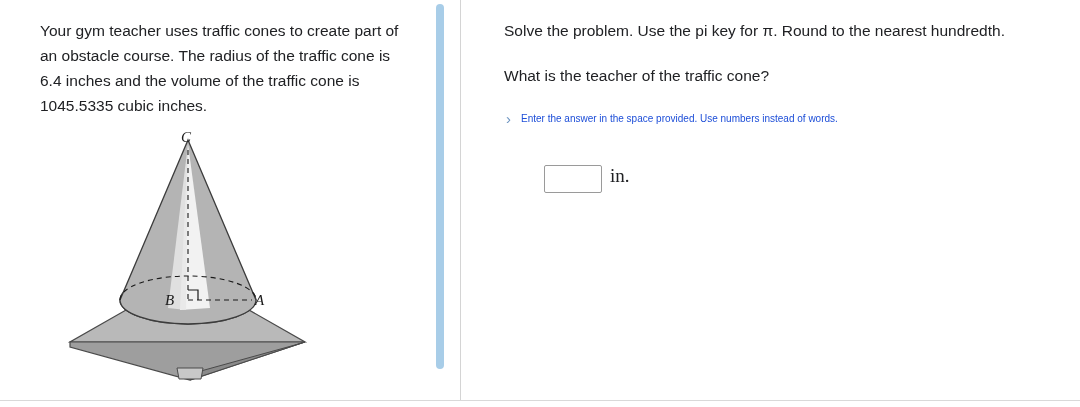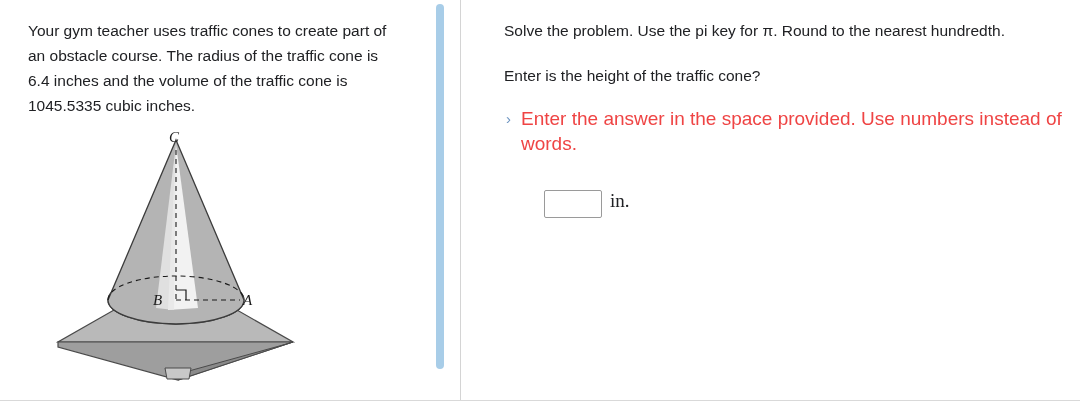--- a/index.html
+++ b/index.html
@@ -18,21 +18,21 @@
     background: #ffffff;
     overflow: hidden;
   }
   
   .left-panel {
     position: absolute;
     left: 0;
     top: 0;
     width: 460px;
     height: 400px;
-    padding: 18px 30px 0 28px;
+    padding: 18px 30px 0 40px;
   }
   .stem-text {
     font-size: 15.5px;
     line-height: 25px;
     color: #202124;
     margin: 0;
     max-width: 375px;
   }
   .figure-wrap {
     margin-top: 14px;
@@ -97,23 +97,23 @@
     margin-bottom: 34px;
   }
   .chev {
     color: #6b93c0;
     font-size: 15px;
     line-height: 25px;
     flex: none;
     padding-left: 2px;
   }
   .hint-text {
-    font-size: 19px;
-    line-height: 25px;
-    color: #ef4444;
+    font-size: 10px;
+    line-height: 25px;
+    color: #1d4ed8;
   }
   .answer-row {
     display: flex;
     align-items: flex-start;
     gap: 8px;
     margin-left: 40px;
   }
   .answer-input {
     width: 58px;
     height: 28px;
@@ -181,21 +181,21 @@
     </div>
   </div>
 
   <div class="scroll-track"></div>
   <div class="scroll-thumb"></div>
 
   <div class="divider"></div>
 
   <div class="right-panel">
     <p class="instr">Solve the problem. Use the pi key for π. Round to the nearest hundredth.</p>
-    <p class="question">Enter is the height of the traffic cone?</p>
+    <p class="question">What is the teacher of the traffic cone?</p>
 
     <div class="hint-row">
       <span class="chev">›</span>
       <span class="hint-text">Enter the answer in the space provided. Use numbers instead of words.</span>
     </div>
 
     <div class="answer-row">
       <input class="answer-input" type="text" placeholder="" style="">
       <span class="unit">in.</span>
     </div>

